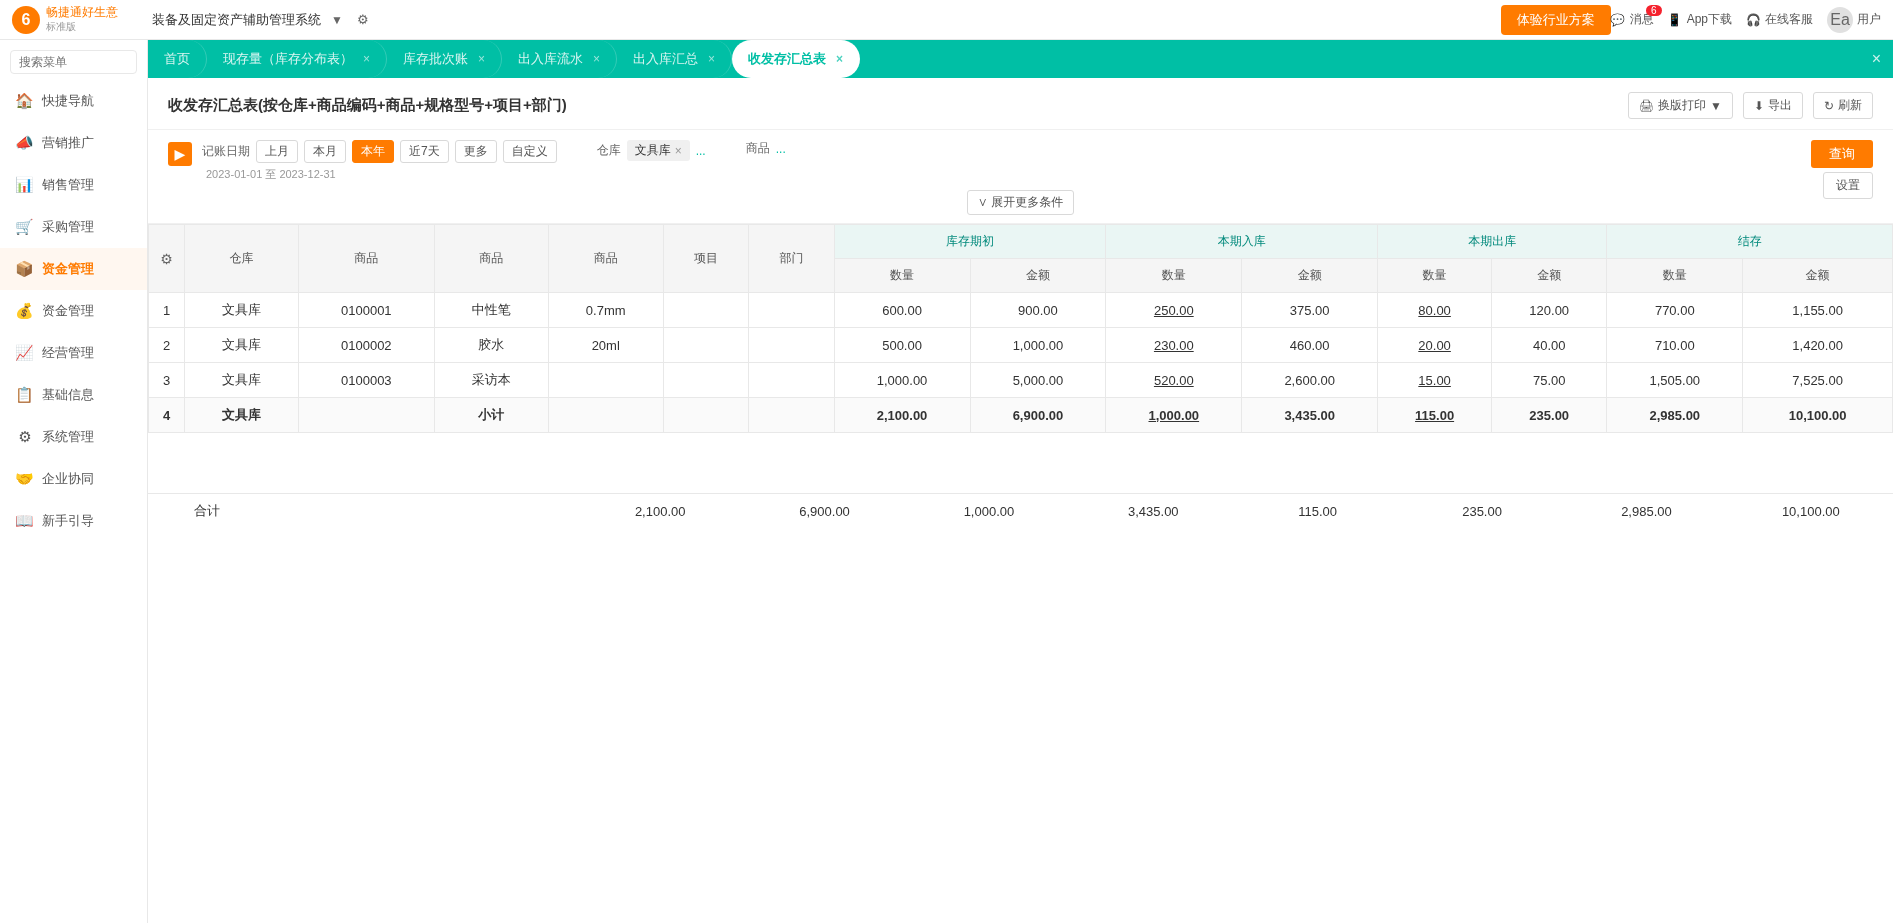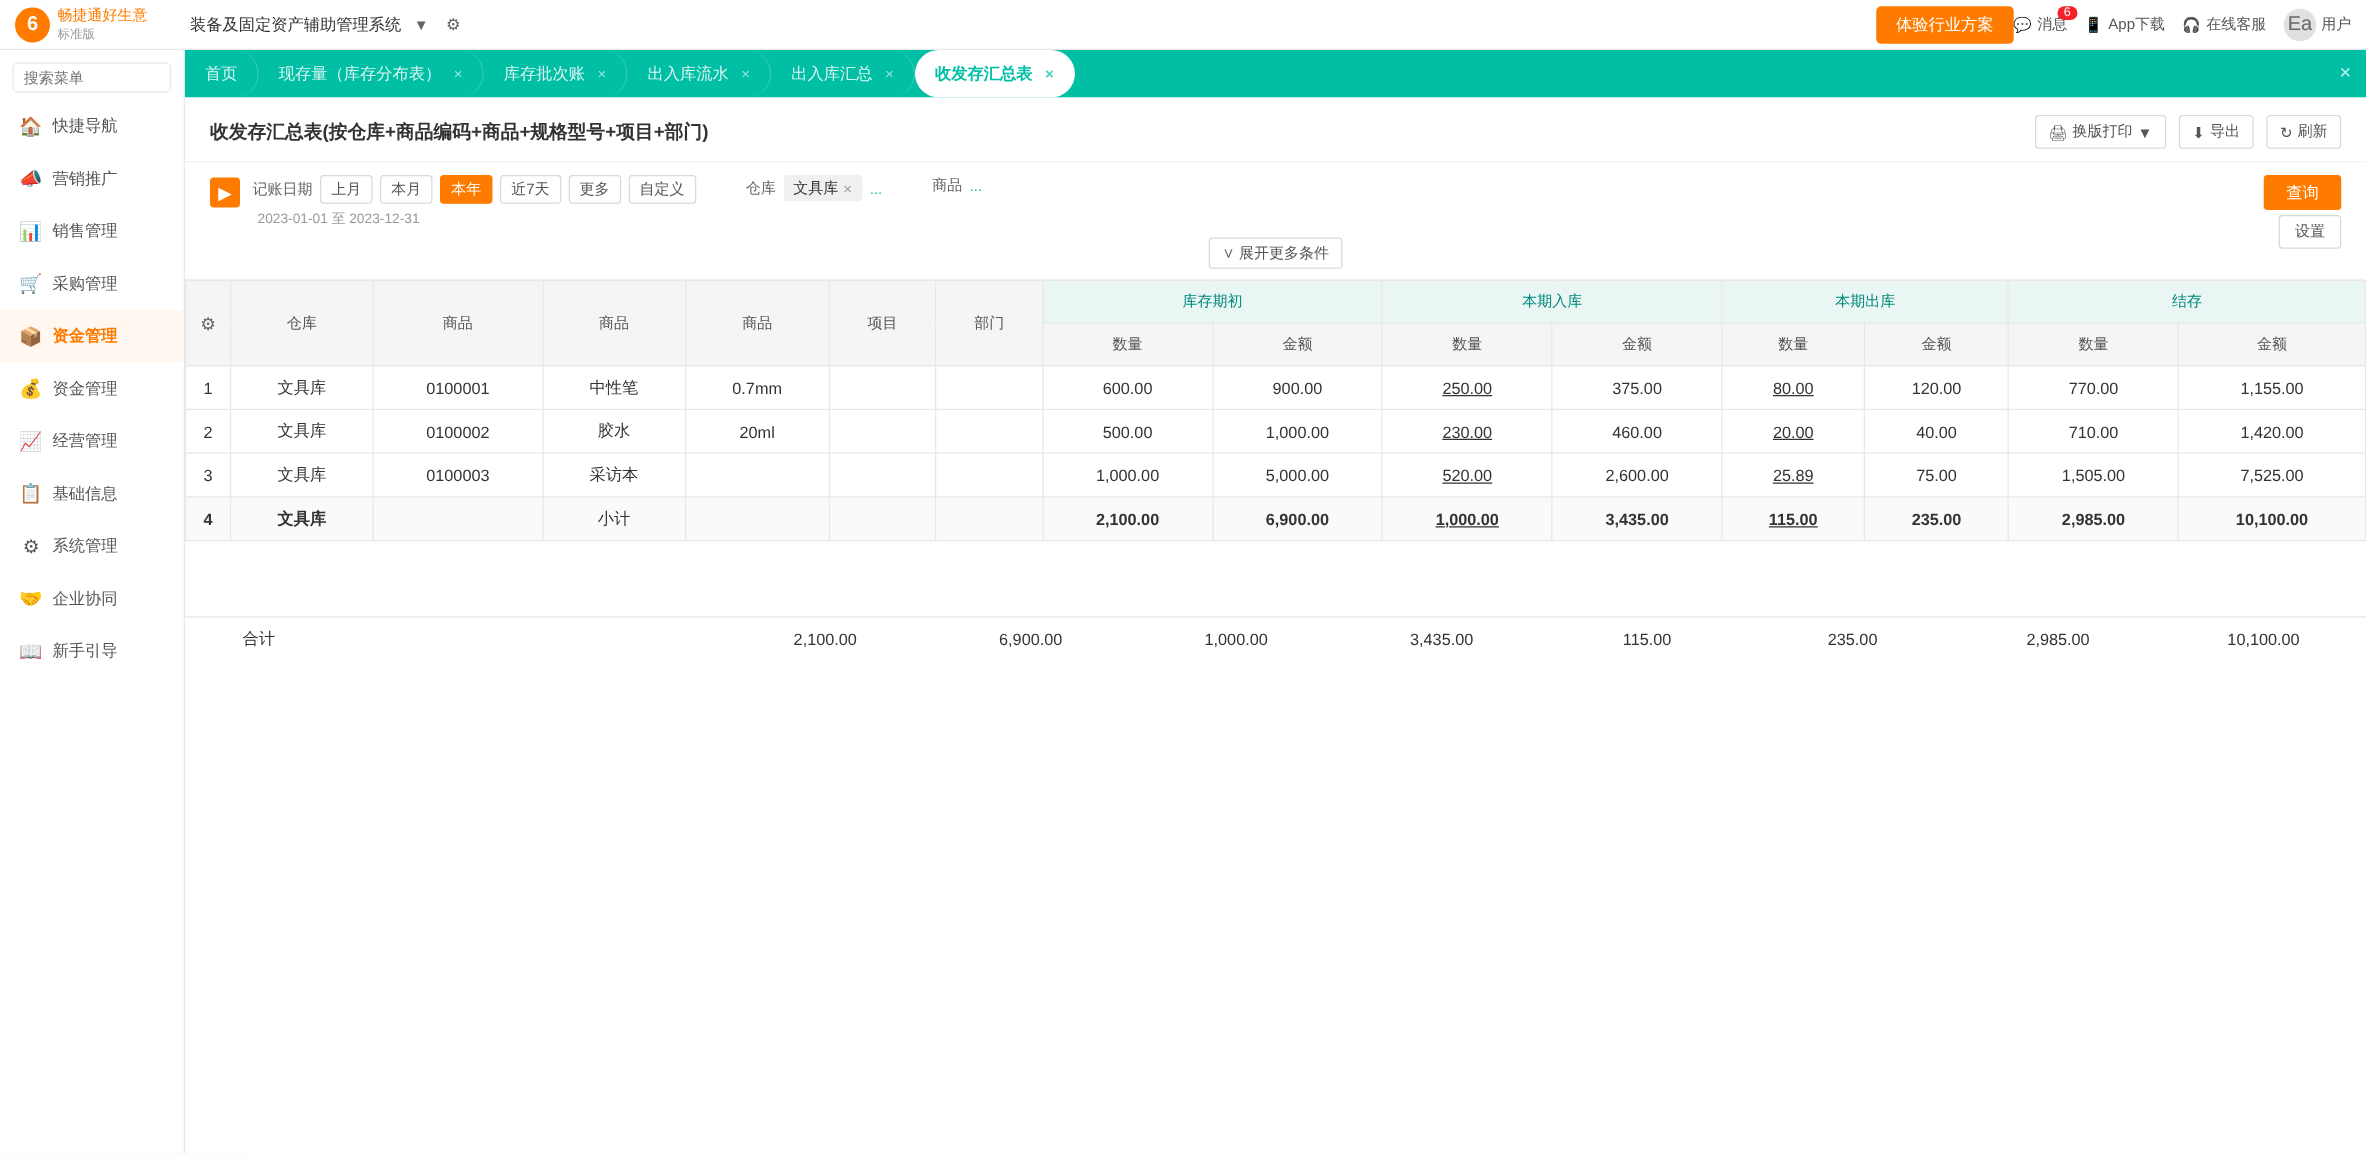--- a/index.html
+++ b/index.html
@@ -315,30 +315,30 @@
                   <td>文具库</td>
                   <td>0100003</td>
                   <td>采访本</td>
                   <td></td>
                   <td></td>
                   <td></td>
                   <td>1,000.00</td>
                   <td>5,000.00</td>
                   <td><span class="underline">520.00</span></td>
                   <td>2,600.00</td>
-                  <td><span class="underline">25.89</span></td>
+                  <td><span class="underline">15.00</span></td>
                   <td>75.00</td>
                   <td>1,505.00</td>
                   <td>7,525.00</td>
                 </tr>
                 <tr class="subtotal">
                   <td style="font-weight: bold;">4</td>
                   <td style="font-weight: bold;">文具库</td>
                   <td style="font-weight: bold;"></td>
-                  <td style="font-weight: normal;">小计</td>
+                  <td style="font-weight: bold;">小计</td>
                   <td style="font-weight: bold;"></td>
                   <td style="font-weight: bold;"></td>
                   <td style="font-weight: bold;"></td>
                   <td style="font-weight: bold;">2,100.00</td>
                   <td style="font-weight: bold;">6,900.00</td>
                   <td style="font-weight: bold;"><span class="underline">1,000.00</span></td>
                   <td style="font-weight: bold;">3,435.00</td>
                   <td style="font-weight: bold;"><span class="underline">115.00</span></td>
                   <td style="font-weight: bold;">235.00</td>
                   <td style="font-weight: bold;">2,985.00</td>

